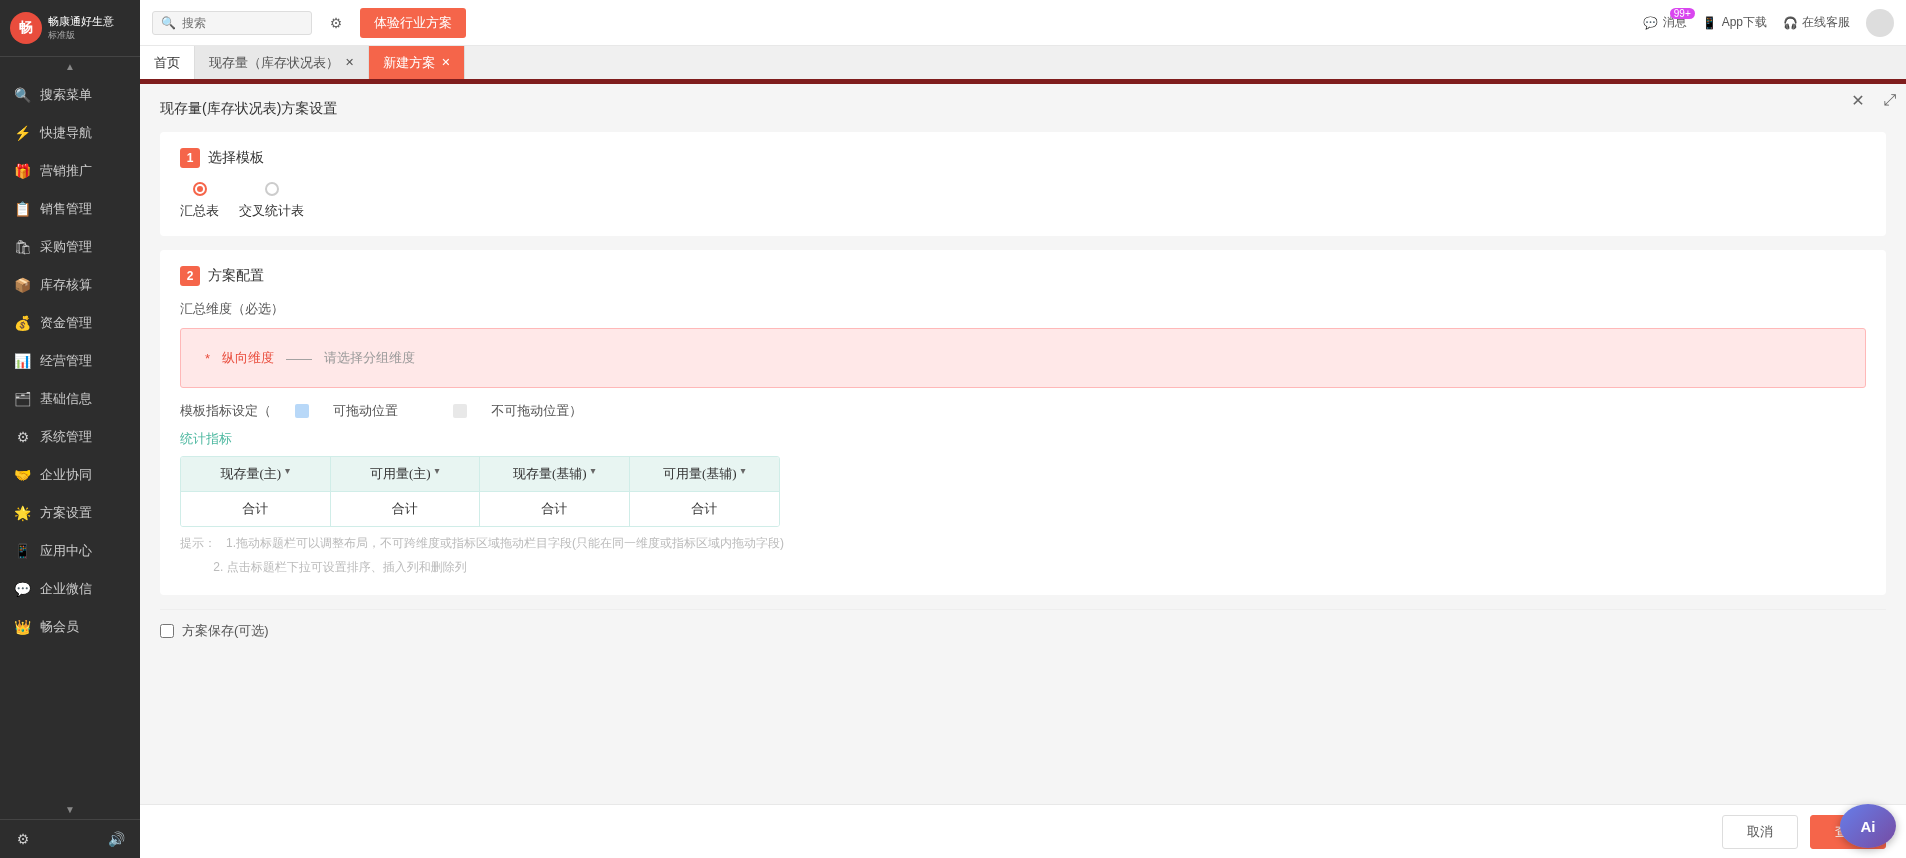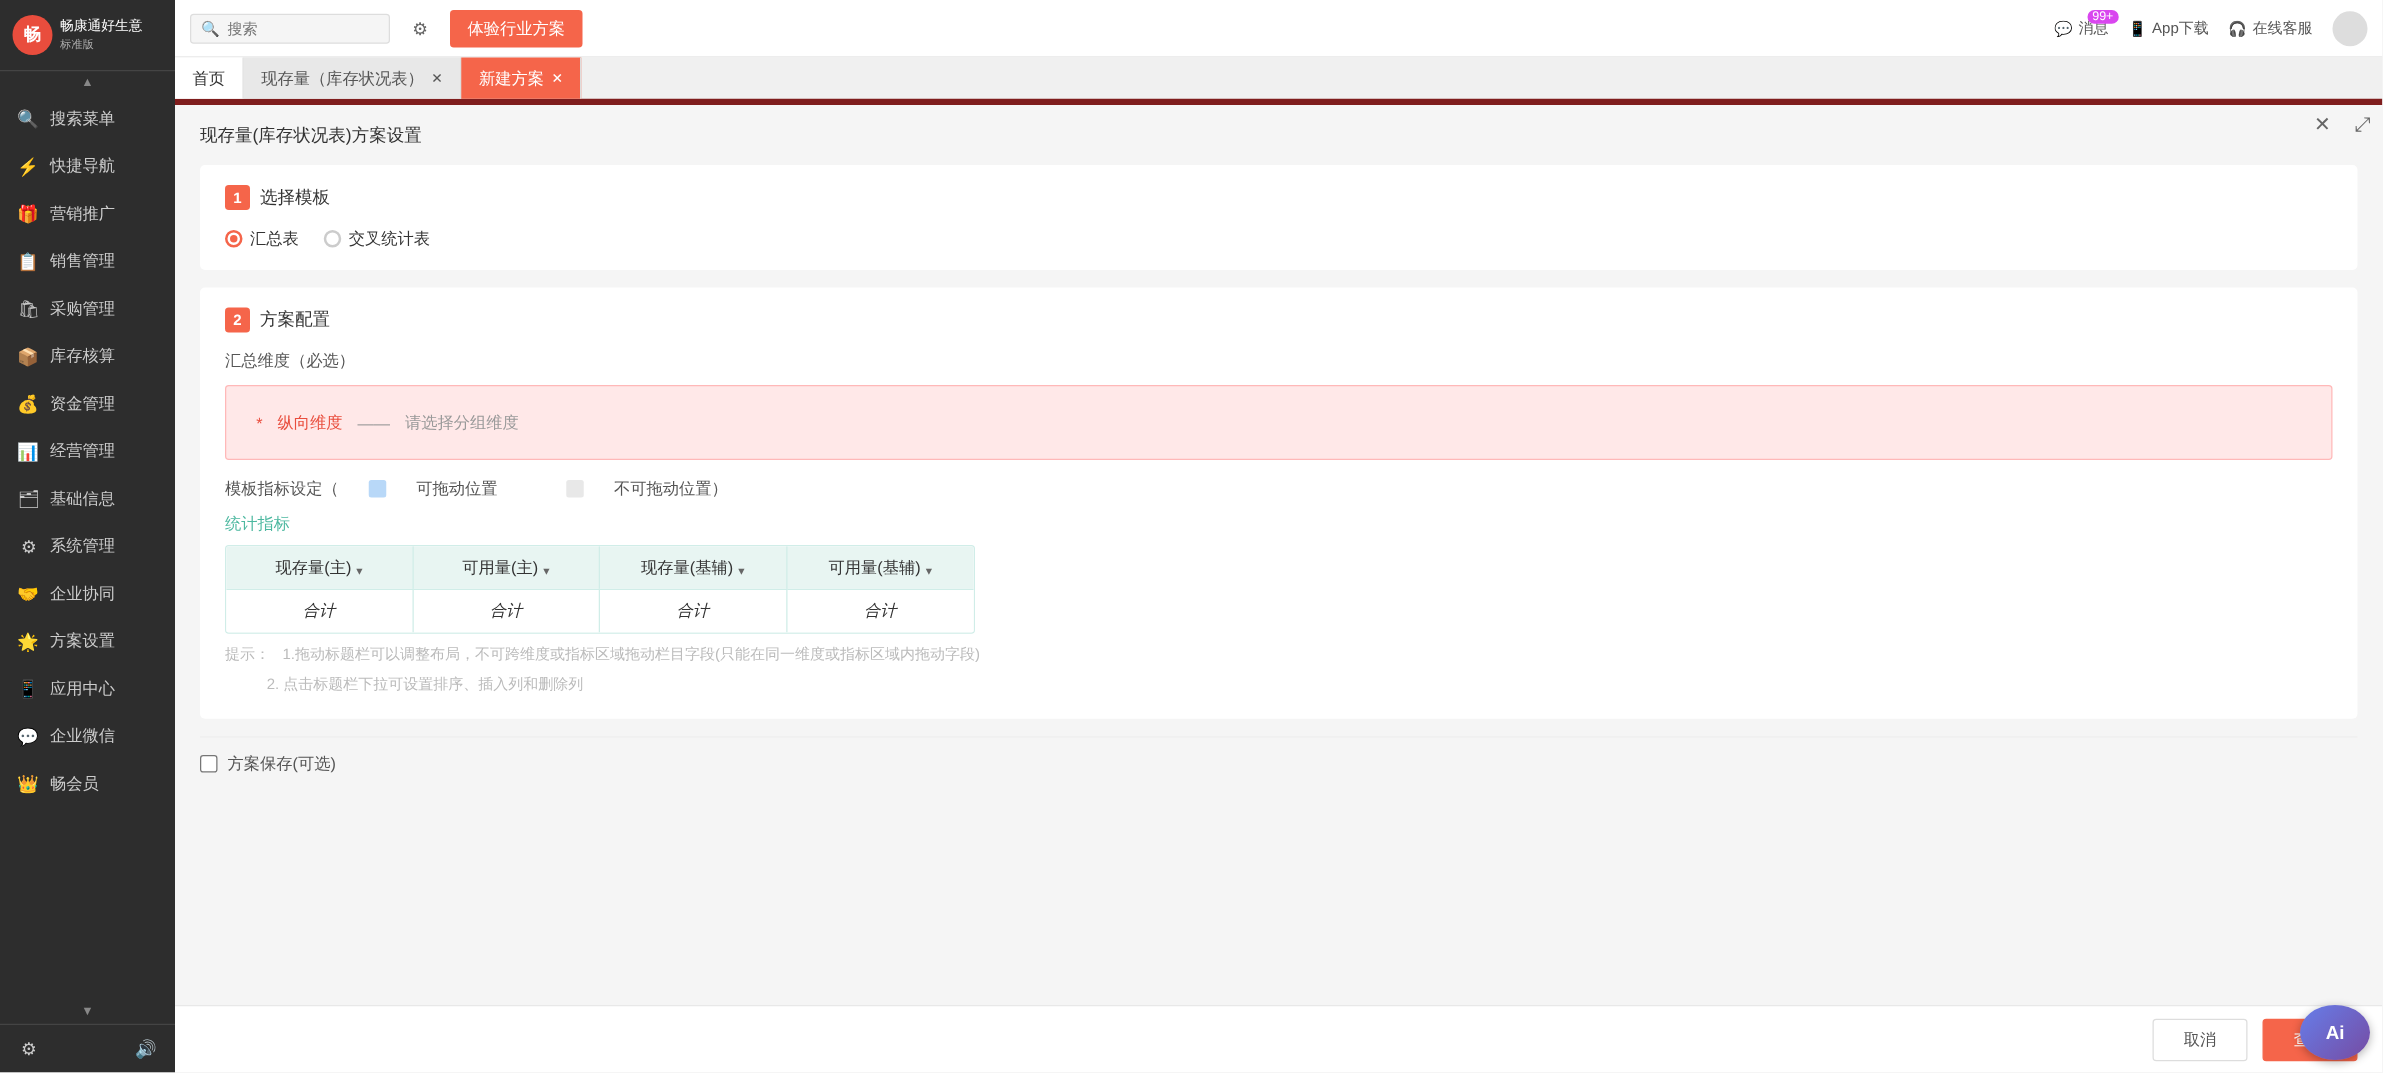--- a/index.html
+++ b/index.html
@@ -252,20 +252,21 @@
       align-items: center;
       gap: 20px;
     }
     .radio-item {
       display: flex;
       align-items: center;
       gap: 6px;
       cursor: pointer;
       font-size: 13px;
       color: #333;
+      flex-direction: column;
     }
     .radio-dot {
       width: 14px;
       height: 14px;
       border-radius: 50%;
       border: 2px solid #ccc;
       display: flex;
       align-items: center;
       justify-content: center;
       flex-shrink: 0;
@@ -347,30 +348,30 @@
       display: grid;
       grid-template-columns: repeat(4, 1fr);
       background: #e8f5f2;
     }
     .stats-header-cell {
       padding: 8px 12px;
       font-size: 13px;
       color: #333;
       border-right: 1px solid #d0ede8;
       display: flex;
-      align-items: flex-end;
+      align-items: flex-start;
       justify-content: center;
       gap: 4px;
+      font-family: Liberation Serif, serif;
     }
     .stats-header-cell:last-child { border-right: none; }
     .stats-body {
       display: grid;
       grid-template-columns: repeat(4, 1fr);
       background: #fff;
-      font-style: italic;
     }
     .stats-body-cell {
       padding: 8px 12px;
       font-size: 13px;
       color: #333;
       text-align: center;
       border-right: 1px solid #d0ede8;
       border-top: 1px solid #d0ede8;
     }
     .stats-body-cell:last-child { border-right: none; }

